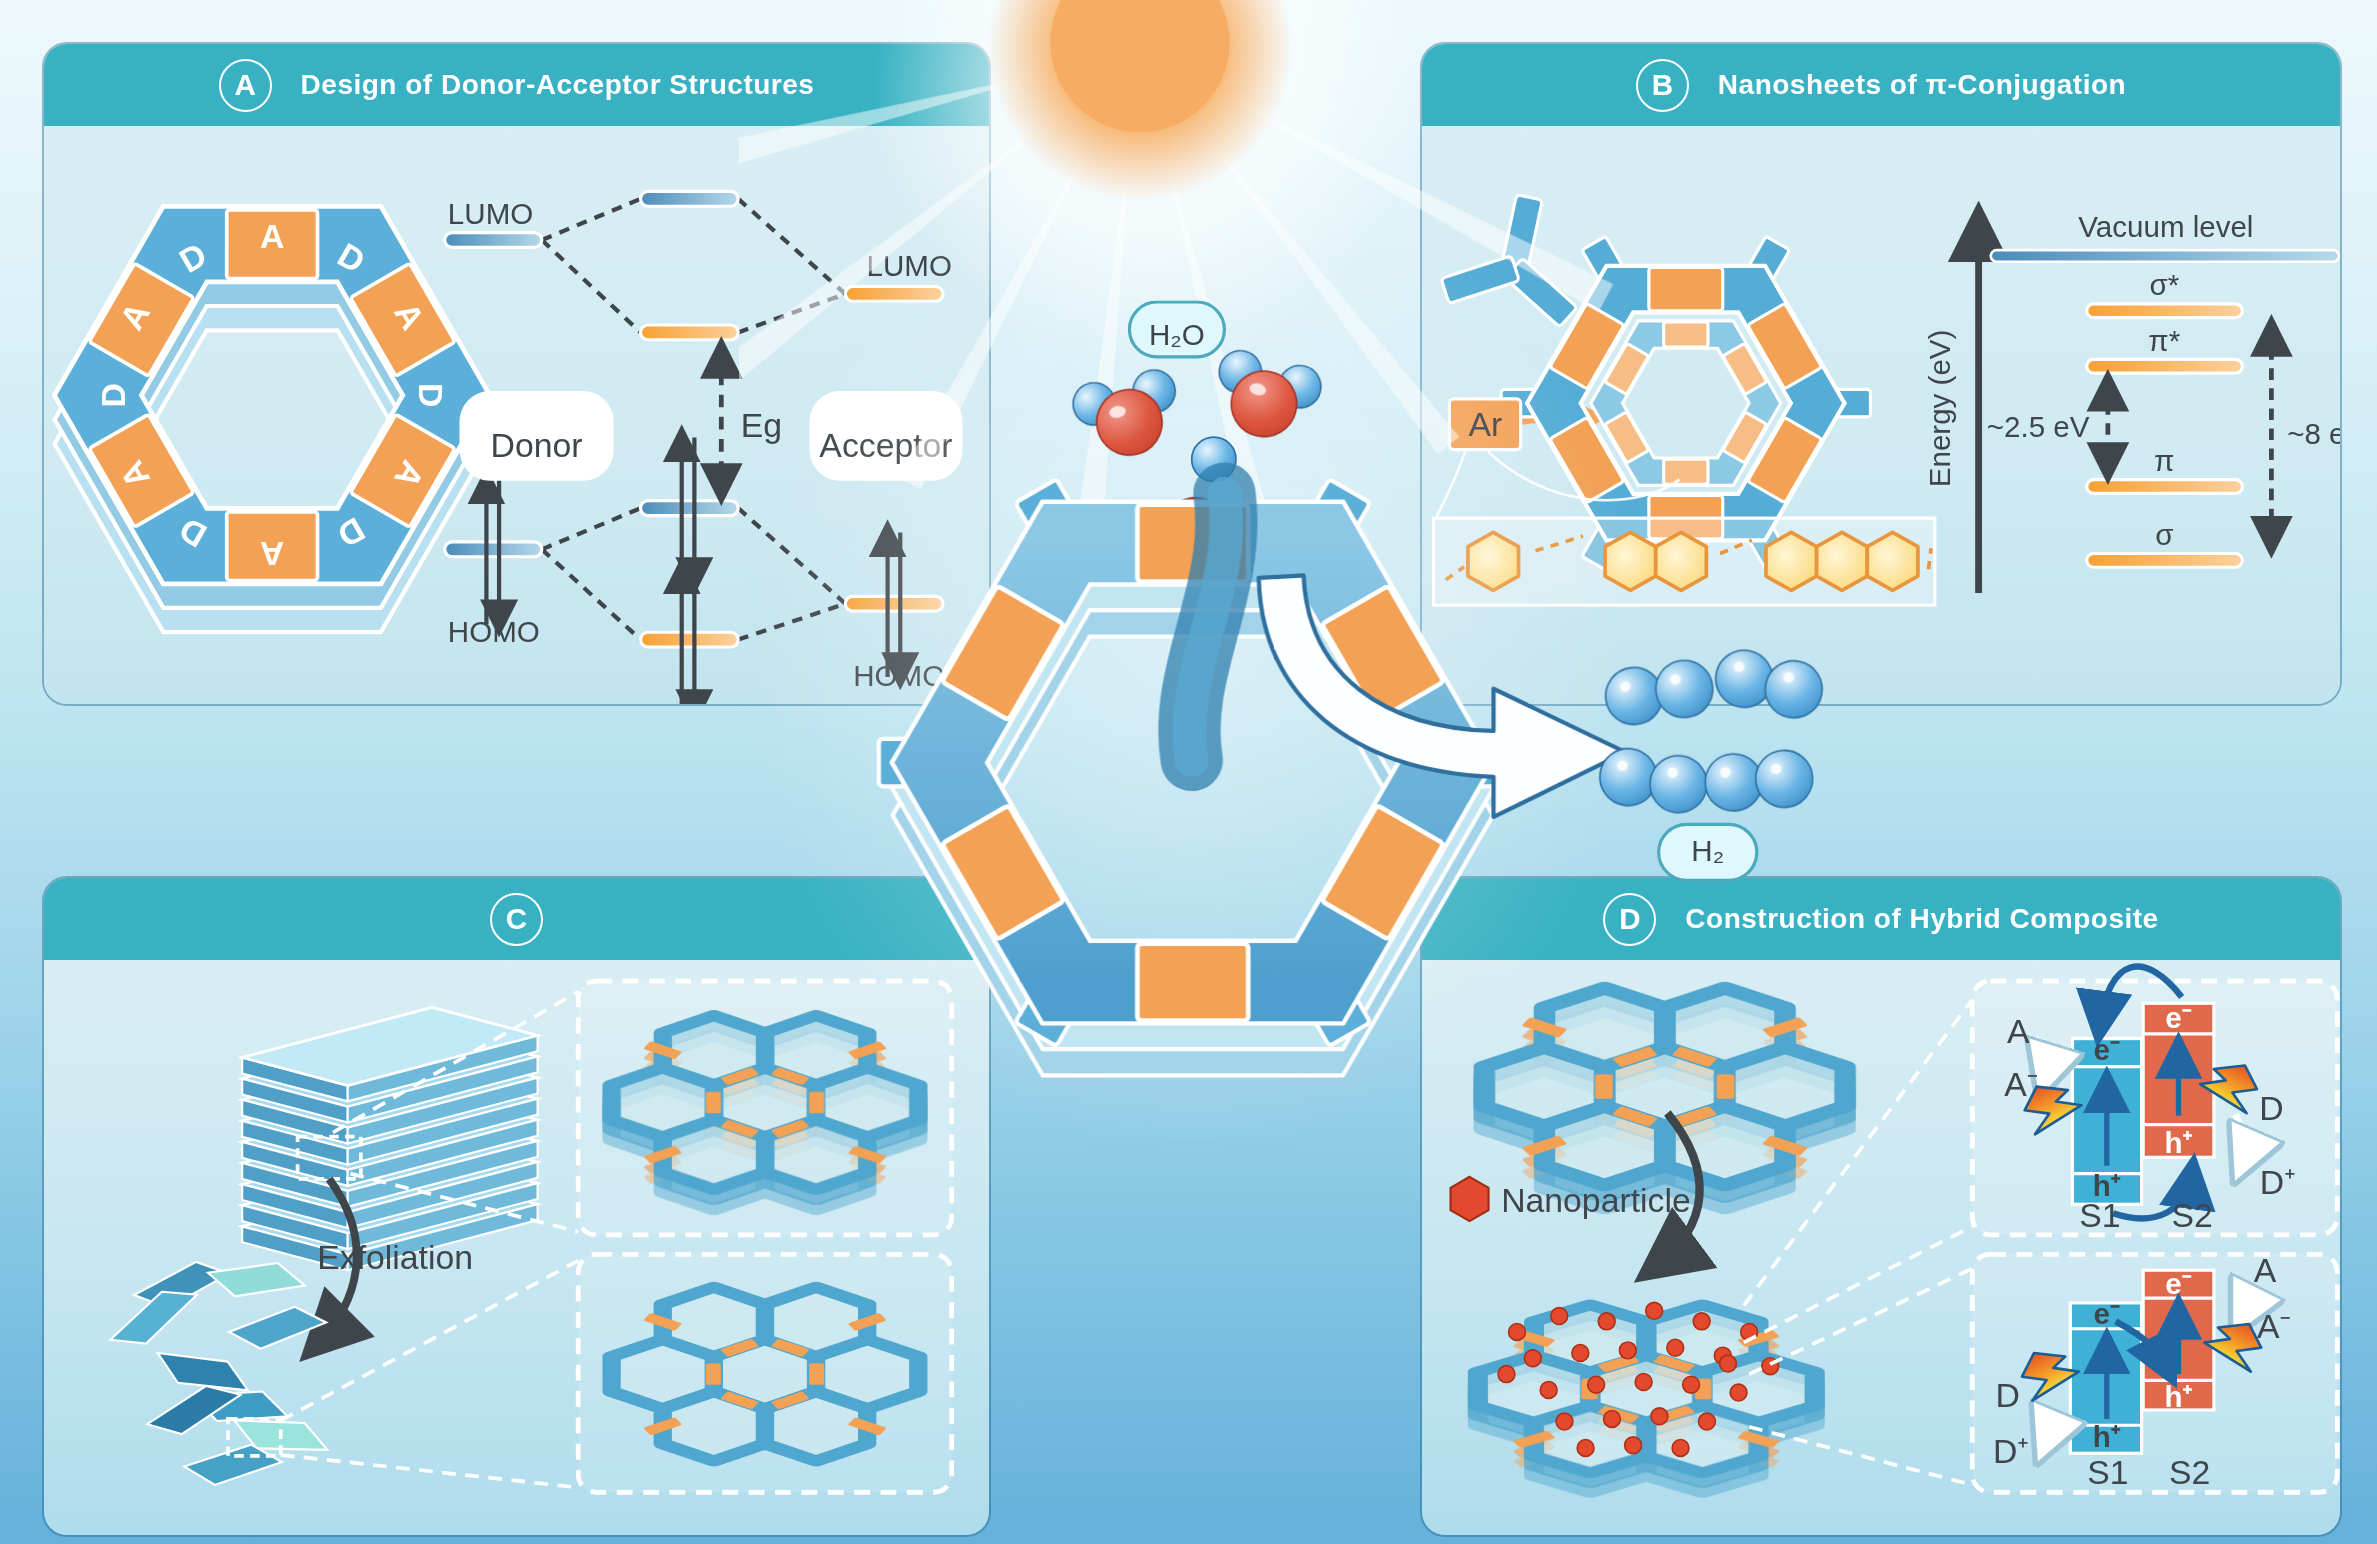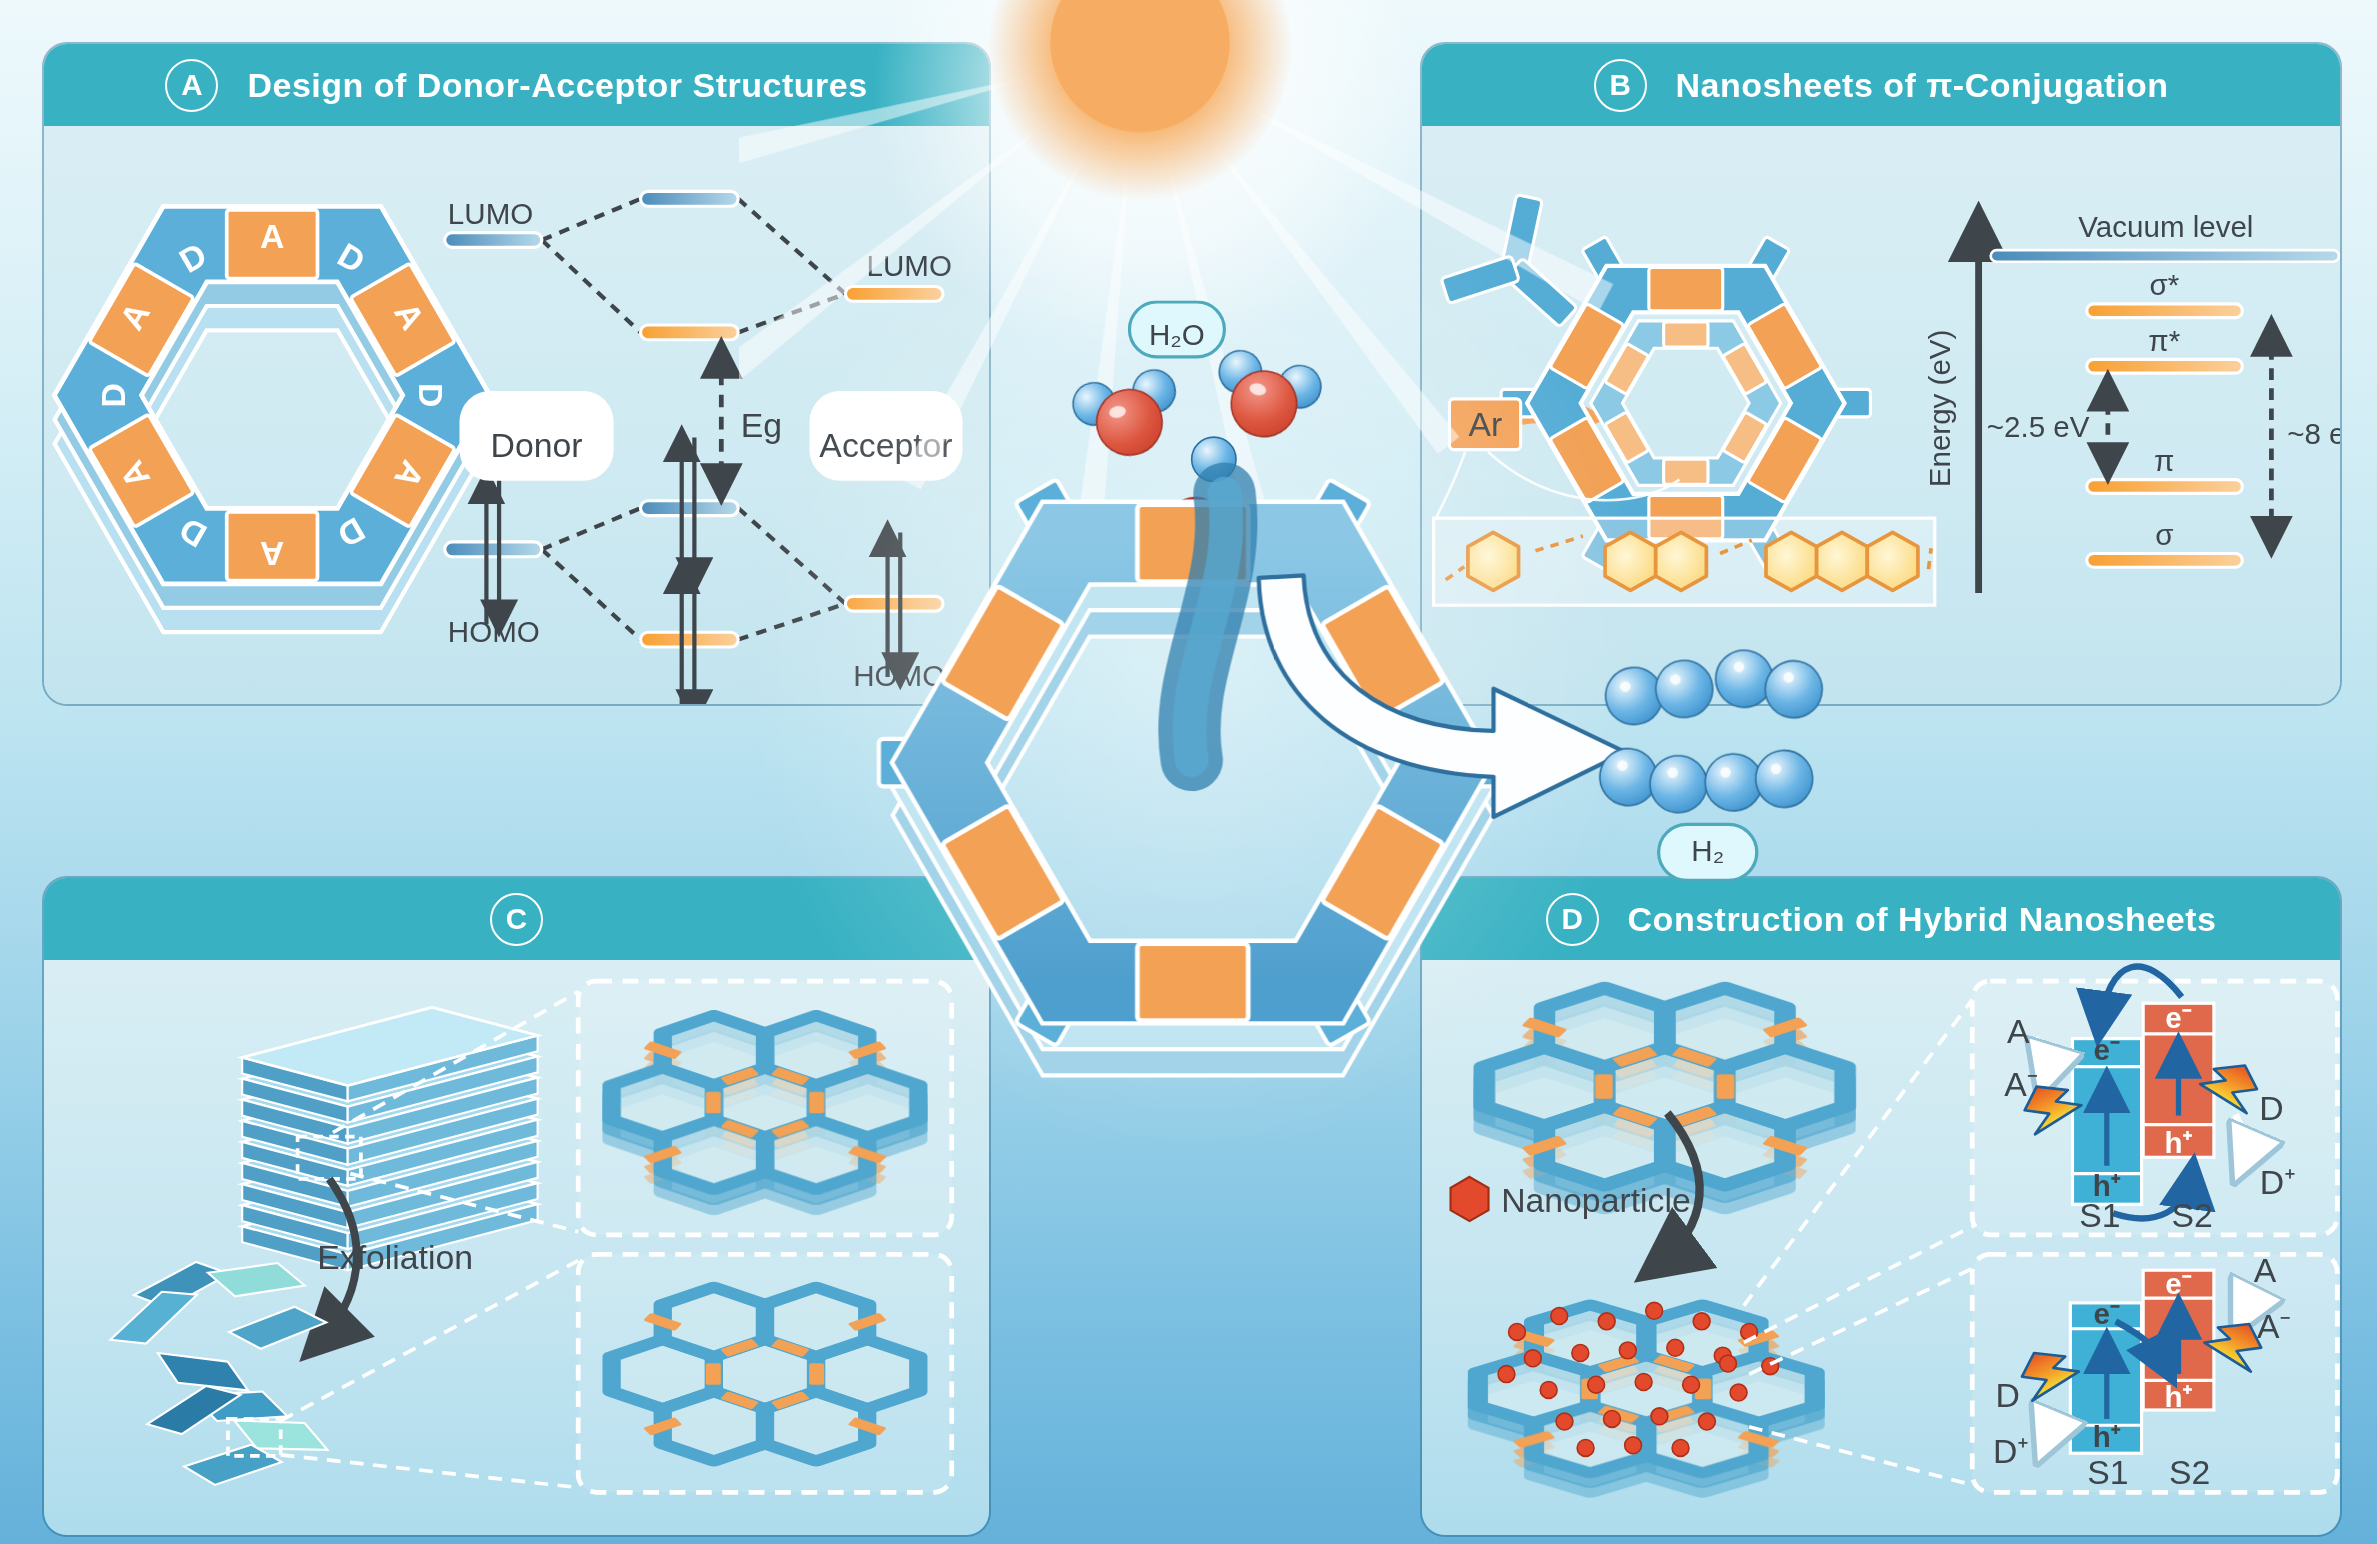--- a/index.html
+++ b/index.html
@@ -2,21 +2,21 @@
 <html style="font-size:8.4px"><head>
 <meta charset="utf-8">
 <style>
   html,body{margin:0;padding:0;background:#9fd4e8;}
   #stage{position:relative;width:2377px;height:1544px;overflow:hidden;
          font-family:"Liberation Sans",sans-serif;
          background:linear-gradient(180deg,#eef9fc 0%,#d9f0f7 22%,#bfe5f1 45%,#9bd2e9 68%,#7cc0e2 85%,#64b1da 100%);}
   .panel{position:absolute;border:2.1px solid rgba(31,104,143,.45);border-radius:25px;overflow:hidden;z-index:1;}
   .panel .p-header{position:absolute;left:0;top:0;right:0;height:82px;background:#38b2c3;
       display:flex;align-items:center;justify-content:center;gap:29px;color:#fff;}
-  .p-title{font-size:34px;font-weight:bold;letter-spacing:0.5px;white-space:pre;}
+  .p-title{font-size:28px;font-weight:bold;letter-spacing:0.5px;white-space:pre;}
   .badge{width:49px;height:49px;border:2.1px solid #fff;border-radius:50%;flex:0 0 auto;
       display:flex;align-items:center;justify-content:center;font-size:29.6px;font-weight:bold;color:#fff;}
   .p-body{position:absolute;left:0;top:82px;}
   .body-ab{background:linear-gradient(180deg,#d9eef4 0%,#cfeaf2 60%,#c2e4ef 100%);}
   .body-cd{background:linear-gradient(180deg,#d9eef4 0%,#c6e6f1 55%,#aedcec 100%);}
   svg text{font-family:"Liberation Sans",sans-serif;fill:#3f464b;}
   .lab{font-size:56px;}
   .lab-big{font-size:64px;}
   .lab-w{fill:#ffffff;font-size:56px;font-weight:bold;}
   .lab-d{fill:#3f464b;font-size:56px;font-weight:bold;}
@@ -325,21 +325,21 @@
       <rect x="1092" y="1855" width="708" height="481" rx="34" fill="rgba(255,255,255,0.12)" stroke="#ffffff" stroke-width="9" stroke-dasharray="30 20"></rect>
       <rect x="1092" y="2373" width="708" height="451" rx="34" fill="rgba(255,255,255,0.12)" stroke="#ffffff" stroke-width="9" stroke-dasharray="30 20"></rect>
       <use href="#honeyStack" transform="translate(1446,2085) scale(1.02,0.6)"></use>
       <use href="#honey" transform="translate(1446,2600) scale(1.02,0.6)"></use>
     </svg>
   </div>
 
   <div class="panel" style="left:1420px;top:876px;width:918px;height:657px;">
     <div class="p-header">
       <span class="badge">D</span>
-      <span class="p-title">Construction of Hybrid Nanosheets</span>
+      <span class="p-title">Construction of Hybrid Composite</span>
     </div>
     <svg class="p-body body-cd" width="918" height="575" viewBox="2690 1815 1740 1090">
       <defs>
         <marker id="mDarkD" markerWidth="9" markerHeight="9" refX="6" refY="4.5" orient="auto">
           <path d="M0,0 L9,4.5 L0,9 Z" fill="#3f464b"></path>
           </marker>
         <marker id="mBlueD" markerWidth="9" markerHeight="9" refX="6" refY="4.5" orient="auto">
           <path d="M0,0 L9,4.5 L0,9 Z" fill="#2166a3"></path>
           </marker>
         <marker id="mWhiteD" markerWidth="9" markerHeight="9" refX="6" refY="4.5" orient="auto">

